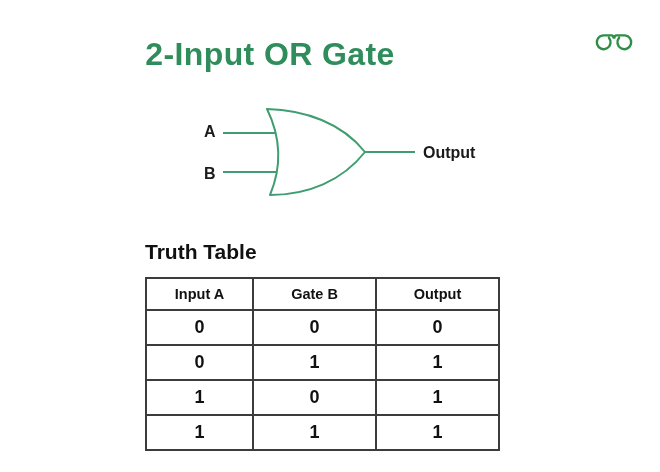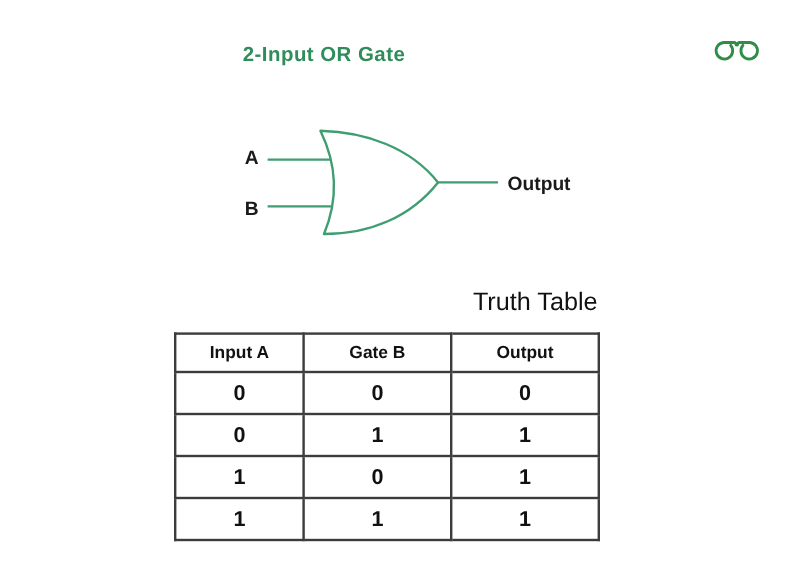--- a/index.html
+++ b/index.html
@@ -4,42 +4,42 @@
 <style>
   html,body{margin:0;padding:0;}
   body{
     width:660px;height:472px;position:relative;overflow:hidden;
     background:#ffffff;
     font-family:"Liberation Sans", sans-serif;
   }
   .page-title{
     position:absolute;top:36px;left:0;width:540px;
     text-align:center;
-    font-size:17px;font-weight:bold;letter-spacing:.4px;
+    font-size:32px;font-weight:bold;letter-spacing:.4px;
     color:#2f8d5b;
   }
   .logo{
     position:absolute;top:29px;right:26px;width:40px;height:23px;
   }
   .gate-svg{
     position:absolute;left:190px;top:95px;
   }
   .gate-svg text{
     font-family:"Liberation Sans", sans-serif;
     font-weight:bold;
     fill:#1a1a1a;
   }
   .io-label{font-size:16px;}
   .table-block{
     position:absolute;left:145px;top:240px;width:353px;
   }
   .table-heading{
     margin:0 0 13px 0;
-    text-align:right;
-    font-size:21px;font-weight:normal;color:#111111;
+    text-align:left;
+    font-size:21px;font-weight:bold;color:#111111;
   }
   table.truth{
     border-collapse:collapse;
     width:353px;table-layout:fixed;
   }
   table.truth th, table.truth td{
     border:2px solid #3c3c3c;
     text-align:center;vertical-align:middle;
     color:#111111;
     padding:2px;

